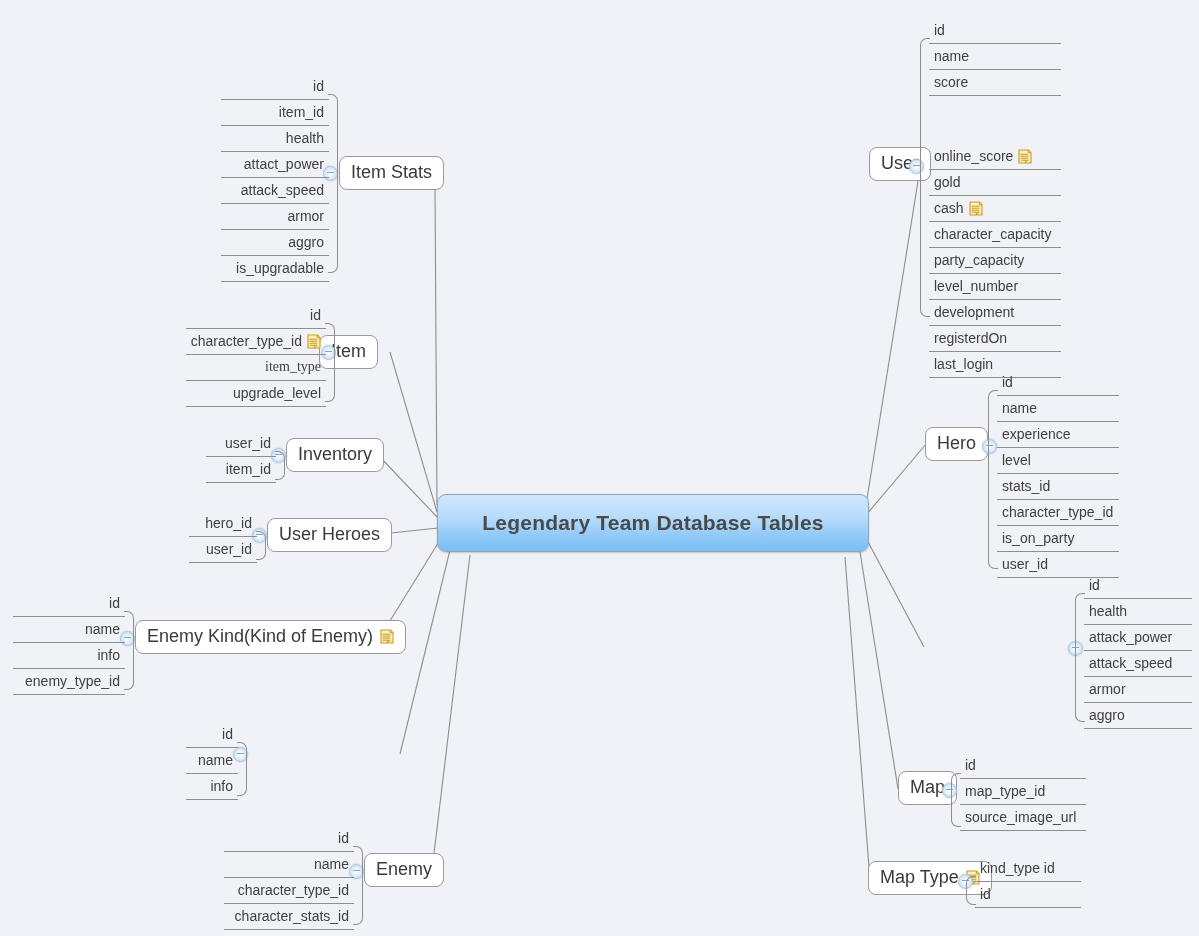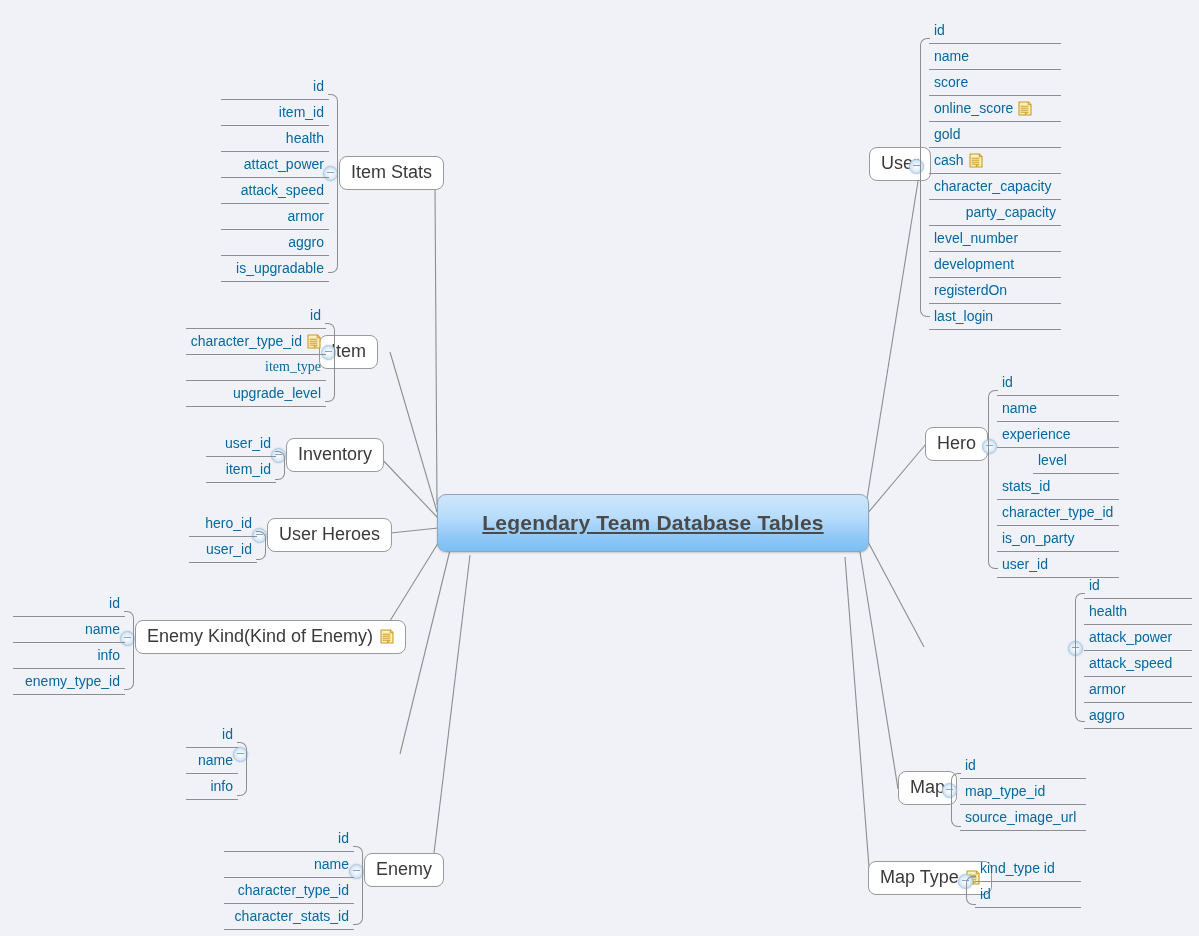--- a/index.html
+++ b/index.html
@@ -18,41 +18,40 @@
   .root-node{
     position:absolute;
     display:flex;align-items:center;justify-content:center;
     background:linear-gradient(to bottom,#cfe6fb 0%,#b7dcfb 40%,#8fc8f7 75%,#7cbef5 100%);
     border:1px solid #8ba7bf;
     border-radius:9px;
     box-shadow:0 1px 2px rgba(0,0,0,.18);
     font-size:21px;font-weight:bold;color:#4a4a4a;
     letter-spacing:.2px;
     white-space:nowrap;
-    text-decoration:underline;
   }
 
   
   .tnode{
     position:absolute;
     display:flex;align-items:center;gap:7px;
     background:#ffffff;
     border:1px solid #9a9a9a;
     border-radius:8px;
     padding:5px 11px 6px 11px;
     font-size:18px;color:#3a3a3a;
     white-space:nowrap;
     line-height:1.15;
   }
 
   
   .leafgroup{position:absolute;}
   .leaf{
     position:relative;
-    font-size:14px;color:#0369a1;
+    font-size:14px;color:#404040;
     white-space:nowrap;
     padding:2px 5px 3px 5px;
     border-bottom:1px solid #8e8e8e;
     display:flex;align-items:center;gap:5px;
     line-height:1.2;
   }
   .leafgroup.right .leaf{justify-content:flex-start;}
   .leafgroup.left  .leaf{justify-content:flex-end;}
   
   .leafgroup.right{border-left:0;}
@@ -265,21 +264,21 @@
     <div class="leafgroup right" style="top: 18px; width: 132px; left: 929px;">
       <div class="leaf" style="height: 20px;">
         <span>id</span>
       </div>
       <div class="leaf" style="height: 20px;">
         <span>name</span>
       </div>
       <div class="leaf" style="height: 20px;">
         <span>score</span>
       </div>
-      <div class="leaf" style="height: 20px;">
+      <div class="leaf" style="height: 20px; margin-top: 48px;">
         <span>online_score</span>
         <span class="note-icon">
           <svg viewBox="0 0 14 15" width="14" height="15">
             <path d="M1 1 H10.5 L13 3.6 V14 H1 Z" fill="#fcefc2" stroke="#c99c1f" stroke-width="1.1" stroke-linejoin="round"></path>
             <path d="M10.3 1 V3.7 H13" fill="#f3dc8e" stroke="#c99c1f" stroke-width="1"></path>
             <path d="M3 5.2 H10 M3 7.2 H10 M3 9.2 H10 M3 11.2 H7.2" stroke="#c99c1f" stroke-width="1" stroke-linecap="round"></path>
             <path d="M7.4 11.2 V14 L10.2 11.2 Z" fill="#f3dc8e" stroke="#c99c1f" stroke-width=".9" stroke-linejoin="round"></path>
           </svg>
         </span>
       </div>
@@ -293,21 +292,21 @@
             <path d="M1 1 H10.5 L13 3.6 V14 H1 Z" fill="#fcefc2" stroke="#c99c1f" stroke-width="1.1" stroke-linejoin="round"></path>
             <path d="M10.3 1 V3.7 H13" fill="#f3dc8e" stroke="#c99c1f" stroke-width="1"></path>
             <path d="M3 5.2 H10 M3 7.2 H10 M3 9.2 H10 M3 11.2 H7.2" stroke="#c99c1f" stroke-width="1" stroke-linecap="round"></path>
             <path d="M7.4 11.2 V14 L10.2 11.2 Z" fill="#f3dc8e" stroke="#c99c1f" stroke-width=".9" stroke-linejoin="round"></path>
           </svg>
         </span>
       </div>
       <div class="leaf" style="height: 20px;">
         <span>character_capacity</span>
       </div>
-      <div class="leaf" style="height: 20px; justify-content: flex-end;">
+      <div class="leaf" style="height: 20px;">
         <span>party_capacity</span>
       </div>
       <div class="leaf" style="height: 20px;">
         <span>level_number</span>
       </div>
       <div class="leaf" style="height: 20px;">
         <span>development</span>
       </div>
       <div class="leaf" style="height: 20px;">
         <span>registerdOn</span>
@@ -324,21 +323,21 @@
     <div class="leafgroup right" style="top: 370px; width: 122px; left: 997px;">
       <div class="leaf" style="height: 20px;">
         <span>id</span>
       </div>
       <div class="leaf" style="height: 20px;">
         <span>name</span>
       </div>
       <div class="leaf" style="height: 20px;">
         <span>experience</span>
       </div>
-      <div class="leaf" style="height: 20px; margin-left: 36px;">
+      <div class="leaf" style="height: 20px;">
         <span>level</span>
       </div>
       <div class="leaf" style="height: 20px;">
         <span>stats_id</span>
       </div>
       <div class="leaf" style="height: 20px;">
         <span>character_type_id</span>
       </div>
       <div class="leaf" style="height: 20px;">
         <span>is_on_party</span>

